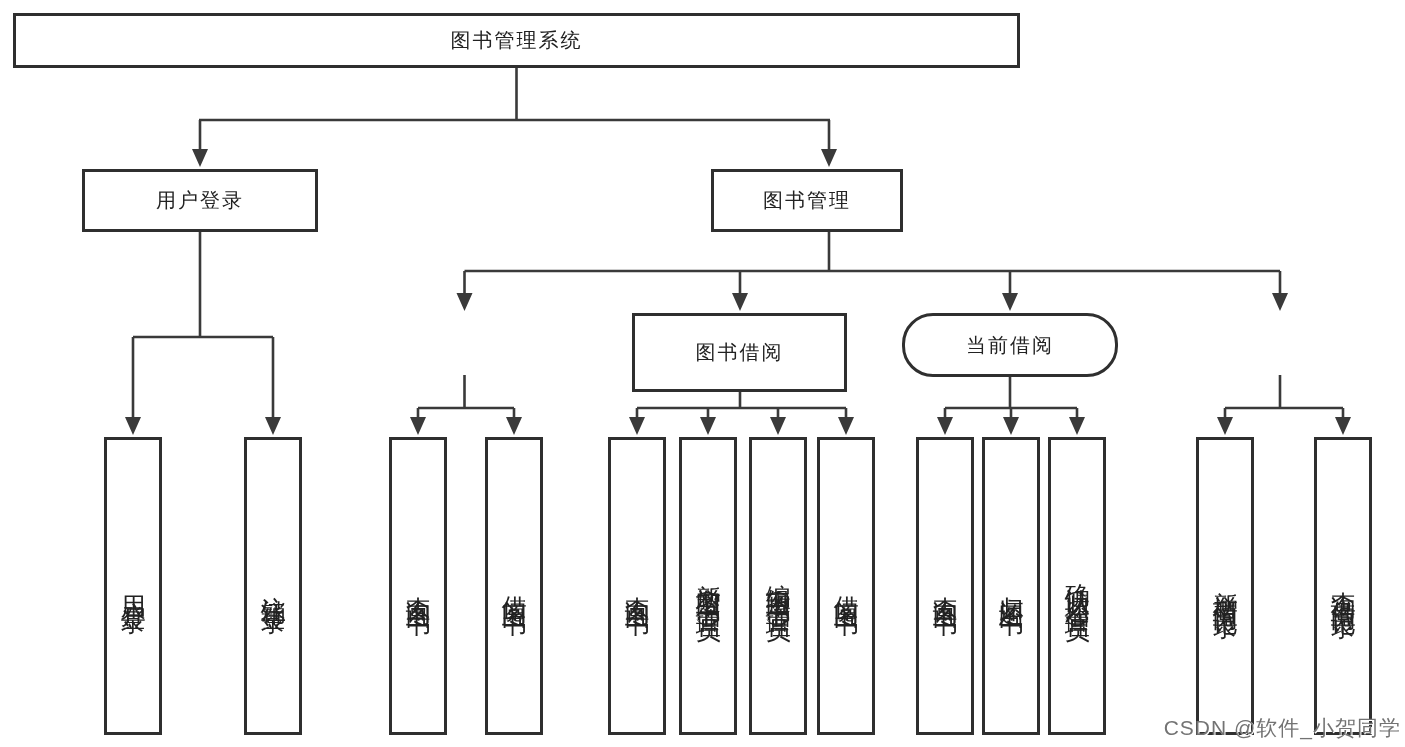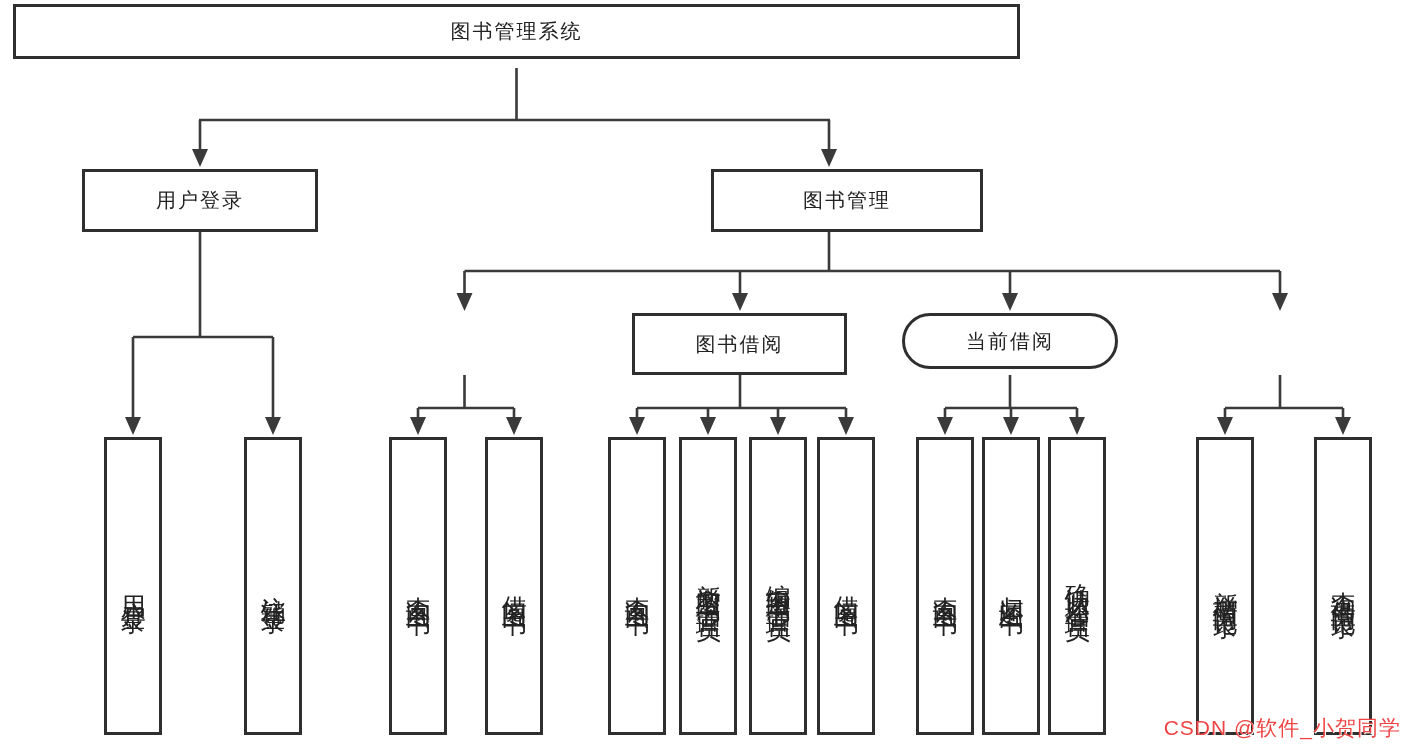--- a/index.html
+++ b/index.html
@@ -43,21 +43,21 @@
     writing-mode: vertical-rl;
     font-size: 25px;
     letter-spacing: 5px;
     line-height: 1.1;
   }
   .watermark {
     position: absolute;
     right: 4px;
     bottom: 5px;
     font-size: 21px;
-    color: #ef4444;
+    color: #737373;
     text-shadow: 1px 1px 0 #ffffff;
     letter-spacing: 1px;
     z-index: 3;
     white-space: nowrap;
   }
 </style>
 </head>
 <body>
 
 <div class="canvas">
@@ -87,35 +87,35 @@
       M700 417 L716 417 L708 435 Z
       M770 417 L786 417 L778 435 Z
       M838 417 L854 417 L846 435 Z
       M937 417 L953 417 L945 435 Z
       M1003 417 L1019 417 L1011 435 Z
       M1069 417 L1085 417 L1077 435 Z
       M1217 417 L1233 417 L1225 435 Z
       M1335 417 L1351 417 L1343 435 Z"></path>
   </svg>
 
-  <div class="box" style="left:13px; top:4px; width:1007px; height:55px;">
+  <div class="box" style="left:13px; top:13px; width:1007px; height:55px;">
     <span class="hlabel">图书管理系统</span>
   </div>
 
   <div class="box" style="left:82px; top:169px; width:236px; height:63px;">
     <span class="hlabel">用户登录</span>
   </div>
-  <div class="box" style="left:711px; top:169px; width:272px; height:63px;">
+  <div class="box" style="left:711px; top:169px; width:192px; height:63px;">
     <span class="hlabel">图书管理</span>
   </div>
 
-  <div class="box" style="left:632px; top:313px; width:215px; height:62px;">
+  <div class="box" style="left:632px; top:313px; width:215px; height:79px;">
     <span class="hlabel">图书借阅</span>
   </div>
-  <div class="box" style="left:902px; top:313px; width:216px; height:56px;border-radius:31px;">
+  <div class="box" style="left:902px; top:313px; width:216px; height:64px;border-radius:31px;">
     <span class="hlabel">当前借阅</span>
   </div>
 
   <div class="box leaf" style="left:104px; top:437px; width:58px; height:298px;">
     <span>用户登录</span>
   </div>
   <div class="box leaf" style="left:244px; top:437px; width:58px; height:298px;">
     <span>注销登录</span>
   </div>
 

